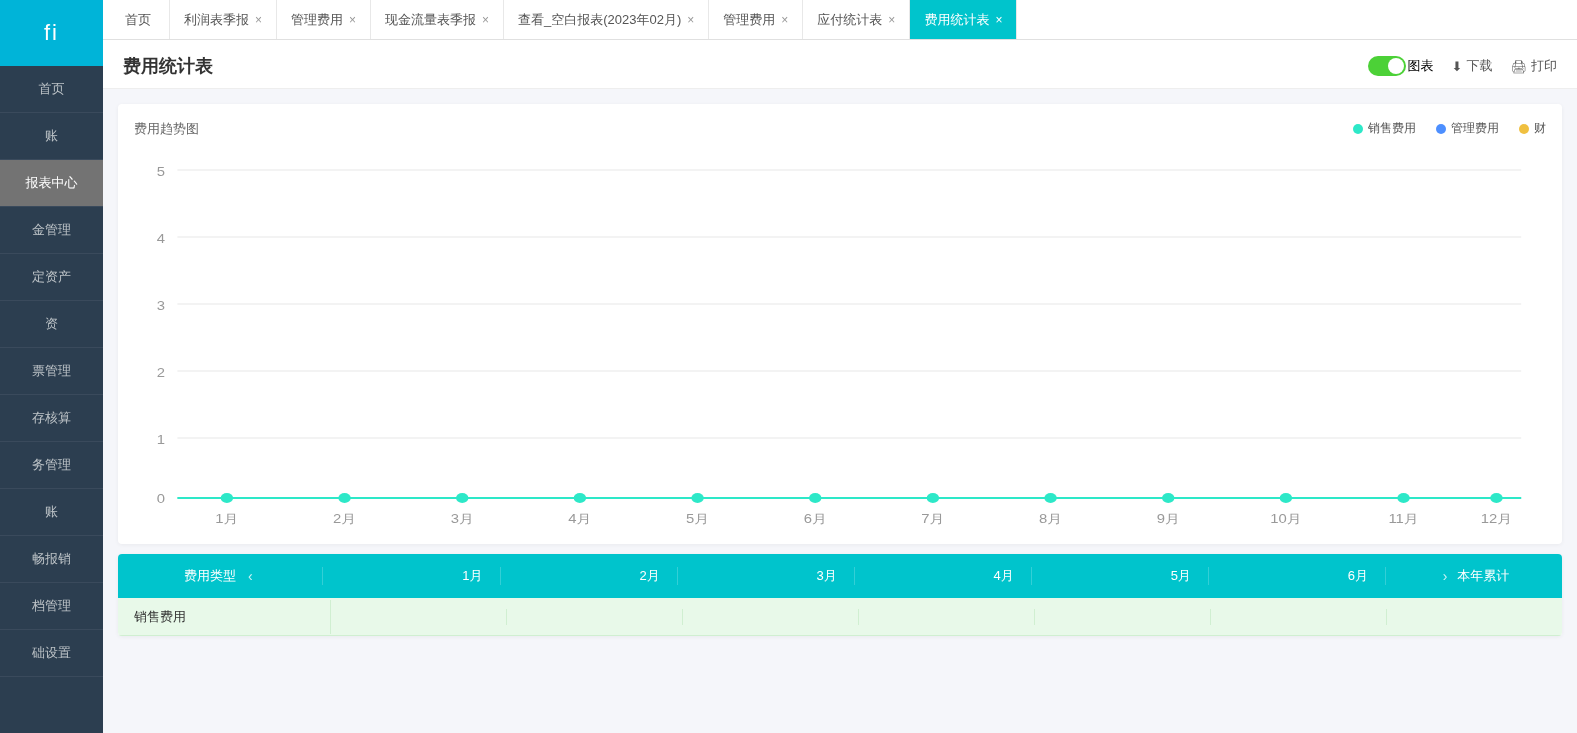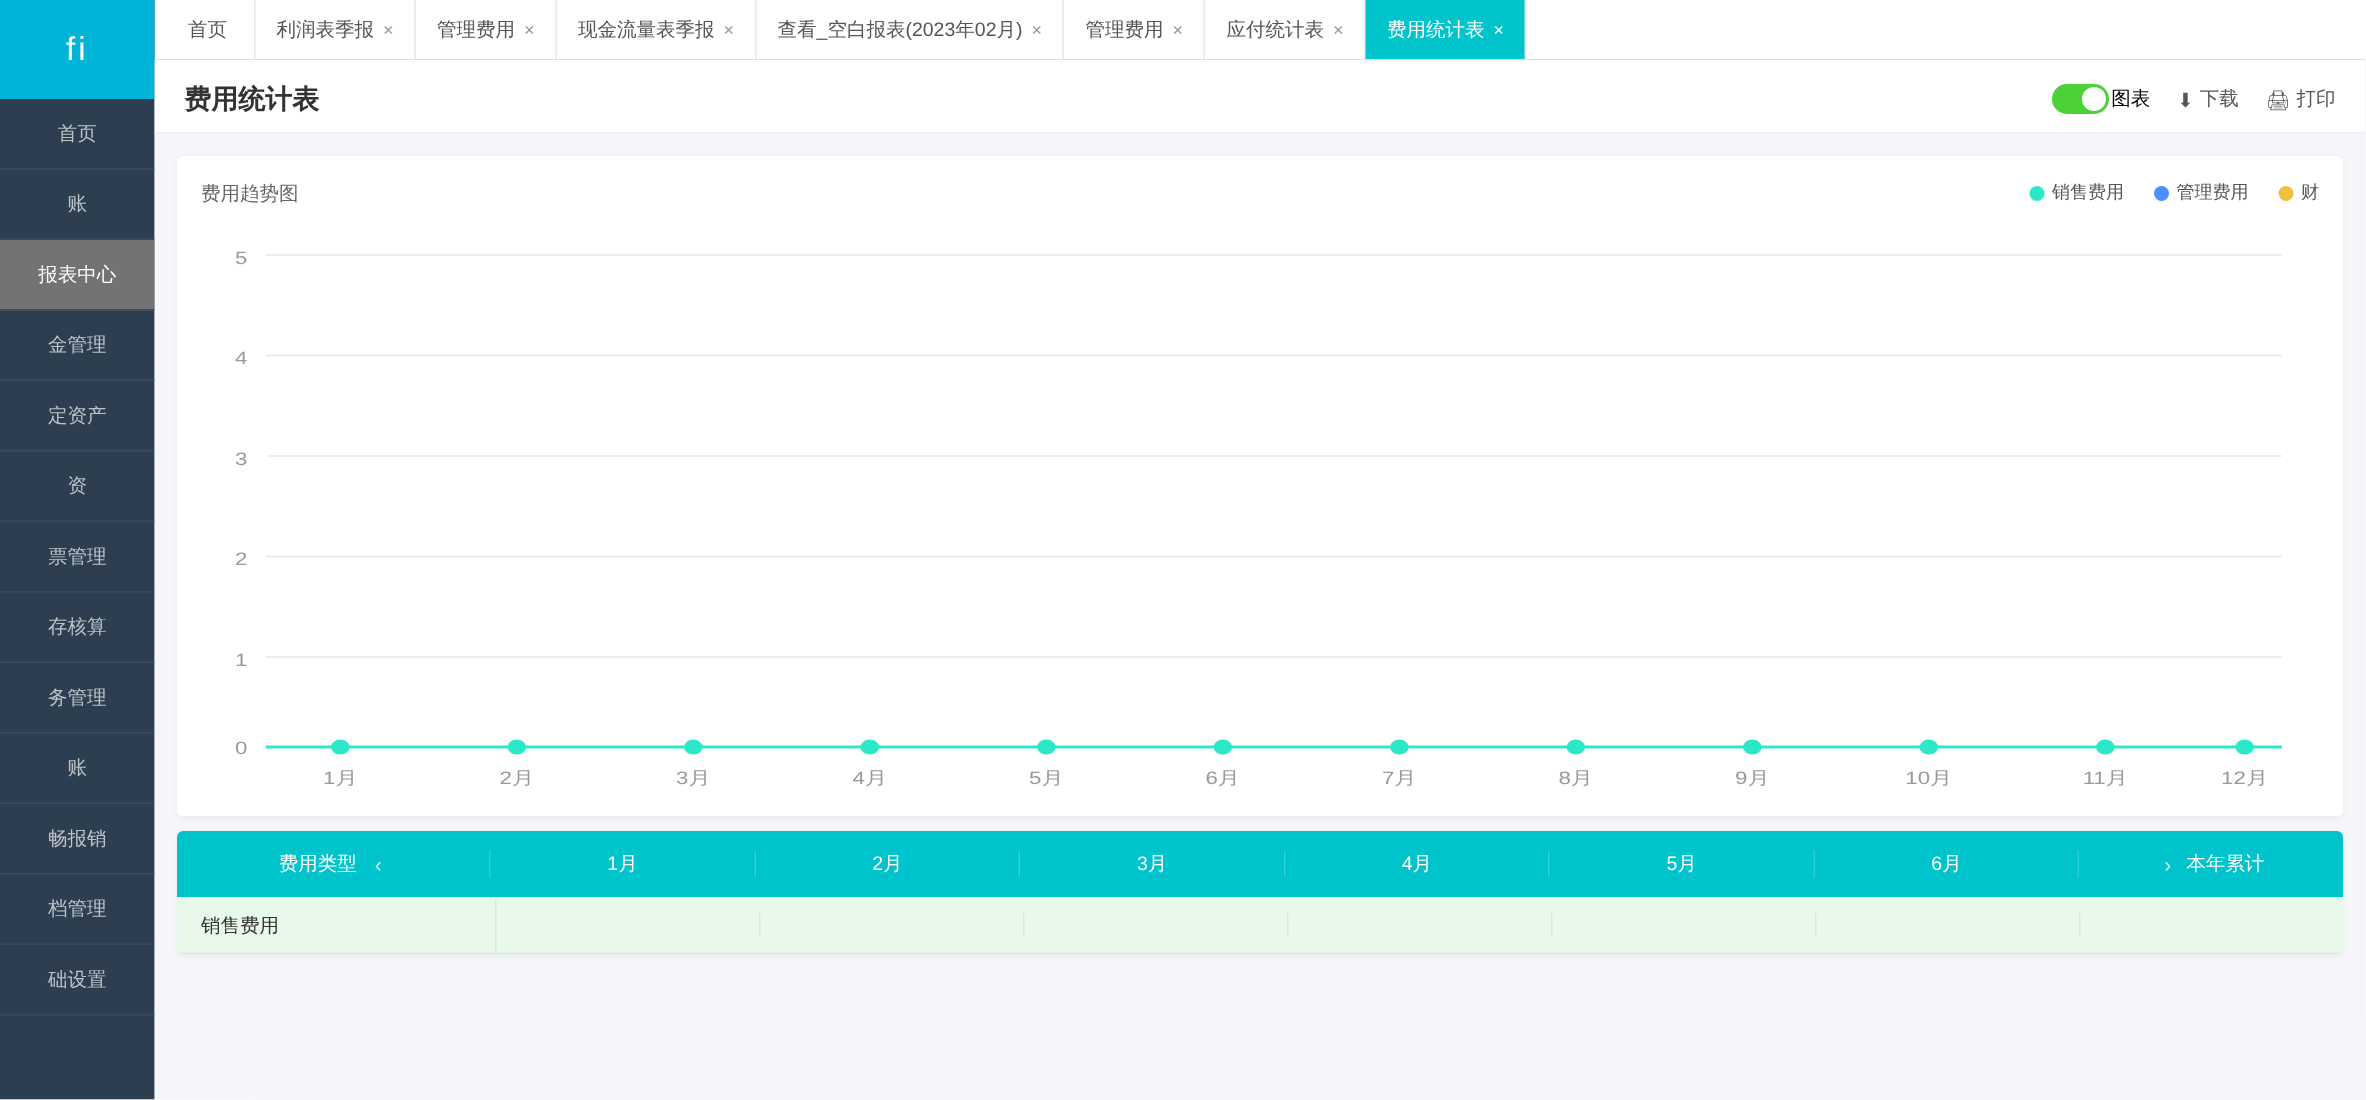--- a/index.html
+++ b/index.html
@@ -193,23 +193,23 @@
     .table-header-row {
       background: #00c4cc;
       display: flex;
       color: white;
       font-size: 13px;
       height: 44px;
       align-items: center;
     }
     .table-header-cell {
       flex: 1;
-      text-align: center;
+      text-align: right;
       font-weight: normal;
-      padding: 0 6px;
+      padding: 0 17px;
       border-right: 1px solid rgba(255,255,255,0.2);
     }
     .table-header-cell.type-col {
       flex: 1.2;
       display: flex;
       align-items: center;
       justify-content: center;
       gap: 8px;
     }
     .table-header-cell.last-col {

